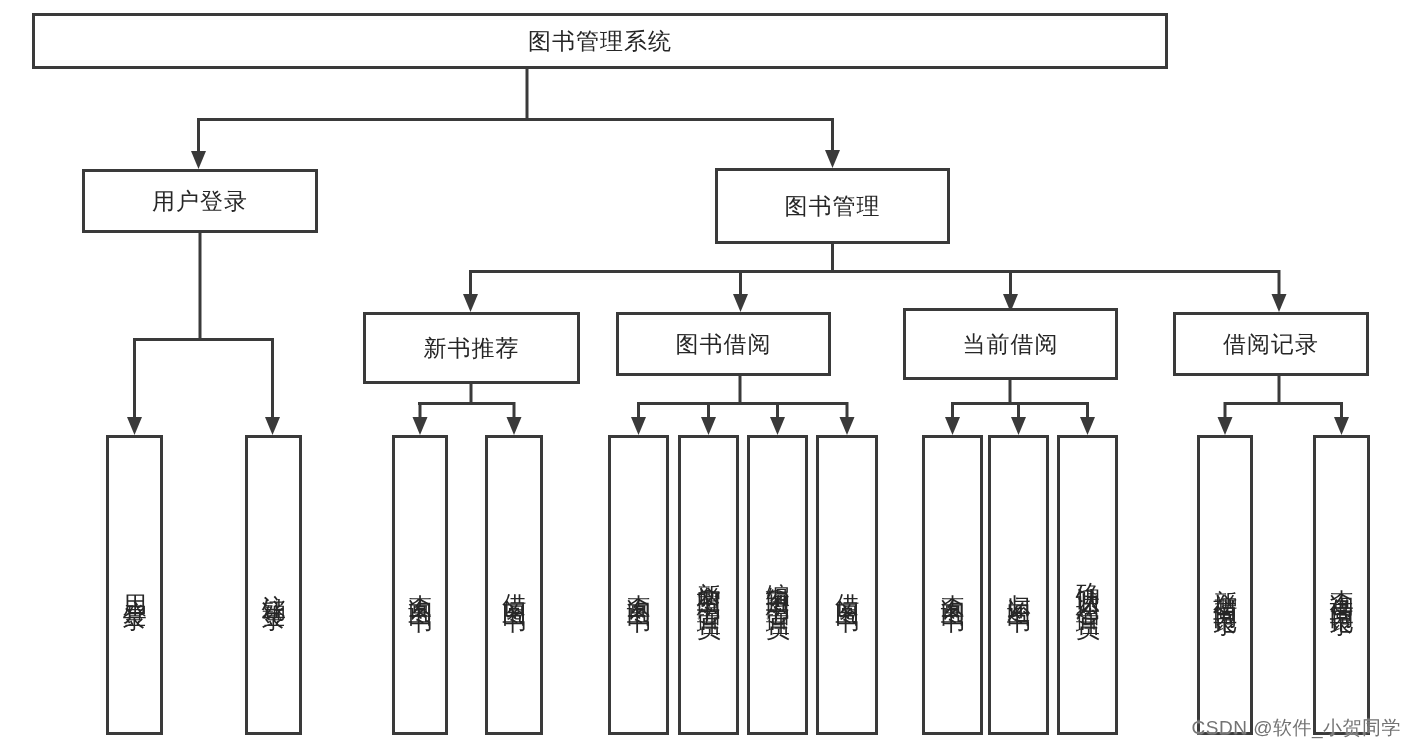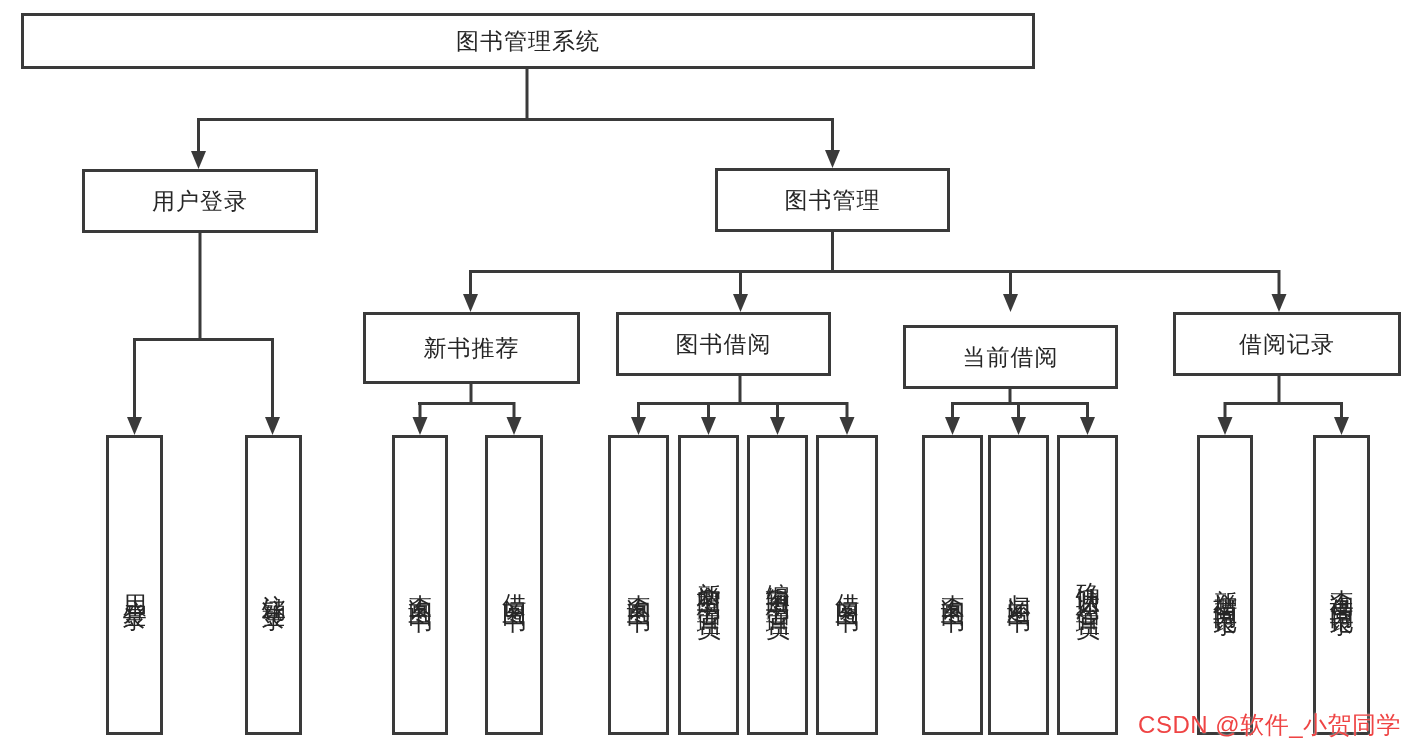--- a/index.html
+++ b/index.html
@@ -13,21 +13,21 @@
     border:3px solid #3a3a3a;display:flex;align-items:center;justify-content:center;
     z-index:2;
   }
   .h-box{font-size:23px;letter-spacing:1px;white-space:nowrap;}
   .leaf{
     writing-mode:vertical-rl;
     font-size:24px;letter-spacing:5px;line-height:1.1;
   }
   .watermark{
     position:absolute;right:4px;bottom:6px;z-index:3;
-    font-size:24px;color:#ef4444;letter-spacing:0.5px;white-space:nowrap;
+    font-size:19px;color:#737373;letter-spacing:0.5px;white-space:nowrap;
     text-shadow:0 0 2px #ffffff;
   }
 </style>
 </head>
 <body>
 
 <div id="canvas">
 
   <svg id="connectors" width="1405" height="747" viewBox="0 0 1405 747">
     <g stroke="#3a3a3a" stroke-width="3" fill="none">
@@ -92,29 +92,29 @@
       <polygon points="770,417 785,417 777.5,435"></polygon>
       <polygon points="839.5,417 854.5,417 847,435"></polygon>
       <polygon points="945,417 960,417 952.5,435"></polygon>
       <polygon points="1011,417 1026,417 1018.5,435"></polygon>
       <polygon points="1080,417 1095,417 1087.5,435"></polygon>
       <polygon points="1217.5,417 1232.5,417 1225,435"></polygon>
       <polygon points="1334,417 1349,417 1341.5,435"></polygon>
     </g>
   </svg>
 
-  <div class="box h-box" style="left:21px;top:13px;width:1014px;height:56px">图书管理系统</div>
+  <div class="box h-box" style="left:32px;top:13px;width:1136px;height:56px">图书管理系统</div>
 
   <div class="box h-box" style="left:82px;top:169px;width:236px;height:64px">用户登录</div>
-  <div class="box h-box" style="left:715px;top:168px;width:235px;height:64px">图书管理</div>
+  <div class="box h-box" style="left:715px;top:168px;width:235px;height:76px">图书管理</div>
 
   <div class="box h-box" style="left:363px;top:312px;width:217px;height:72px">新书推荐</div>
   <div class="box h-box" style="left:616px;top:312px;width:215px;height:64px">图书借阅</div>
-  <div class="box h-box" style="left:903px;top:325px;width:215px;height:64px">当前借阅</div>
-  <div class="box h-box" style="left:1173px;top:312px;width:228px;height:64px">借阅记录</div>
+  <div class="box h-box" style="left:903px;top:308px;width:215px;height:72px">当前借阅</div>
+  <div class="box h-box" style="left:1173px;top:312px;width:196px;height:64px">借阅记录</div>
 
   <div class="box leaf" style="left:106px;top:435px;width:57px;height:300px">用户登录</div>
   <div class="box leaf" style="left:245px;top:435px;width:57px;height:300px">注销登录</div>
 
   <div class="box leaf" style="left:392px;top:435px;width:56px;height:300px">查询图书</div>
   <div class="box leaf" style="left:485px;top:435px;width:58px;height:300px">借阅图书</div>
 
   <div class="box leaf" style="left:608px;top:435px;width:61px;height:300px">查询图书</div>
   <div class="box leaf" style="left:678px;top:435px;width:61px;height:300px">新增图书（管理员）</div>
   <div class="box leaf" style="left:747px;top:435px;width:61px;height:300px">编辑图书（管理员）</div>

